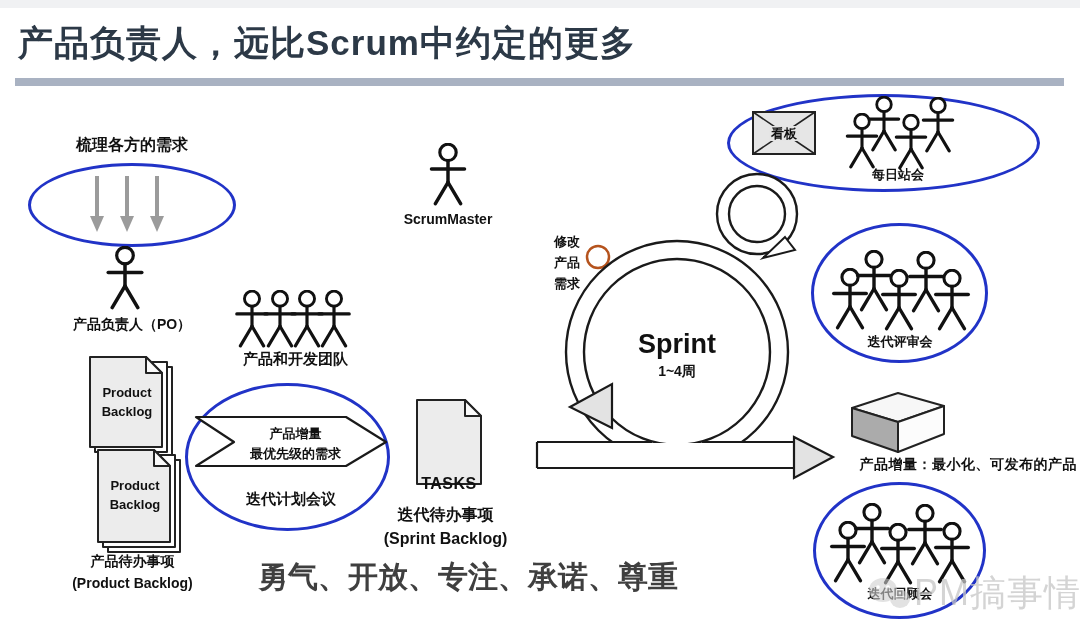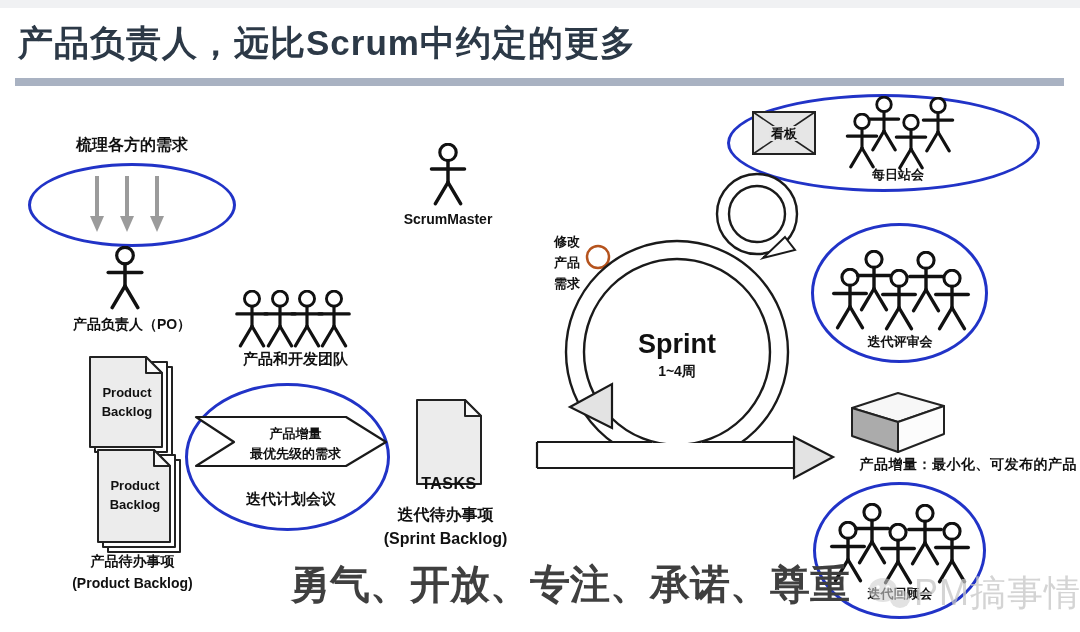--- a/index.html
+++ b/index.html
@@ -18,21 +18,21 @@
     background:transparent;box-sizing:border-box;z-index:1;
   }
   .art{position:absolute;left:0;top:0;z-index:2;}
   .lbl{
     position:absolute;color:#111111;font-weight:bold;white-space:pre-line;
     text-align:center;line-height:1.5;z-index:3;
   }
   .lbl.left{text-align:right;}
   .values{
     position:absolute;left:258px;top:557px;width:520px;text-align:left;
-    font-size:40px;font-weight:bold;color:#3f3f3f;letter-spacing:0px;z-index:3;white-space:nowrap;margin-left:32px;
+    font-size:30px;font-weight:bold;color:#3f3f3f;letter-spacing:0px;z-index:3;white-space:nowrap;
   }
   .kanban-lbl span{background:#e5e5e5;padding:0 2px;}
   .watermark{
     position:absolute;left:866px;top:569px;display:flex;align-items:center;gap:2px;
     z-index:4;opacity:0.75;
   }
   .watermark .wm-text{
     font-size:36px;color:#c6c6c6;font-weight:400;letter-spacing:1px;white-space:nowrap;
   }
 </style>

